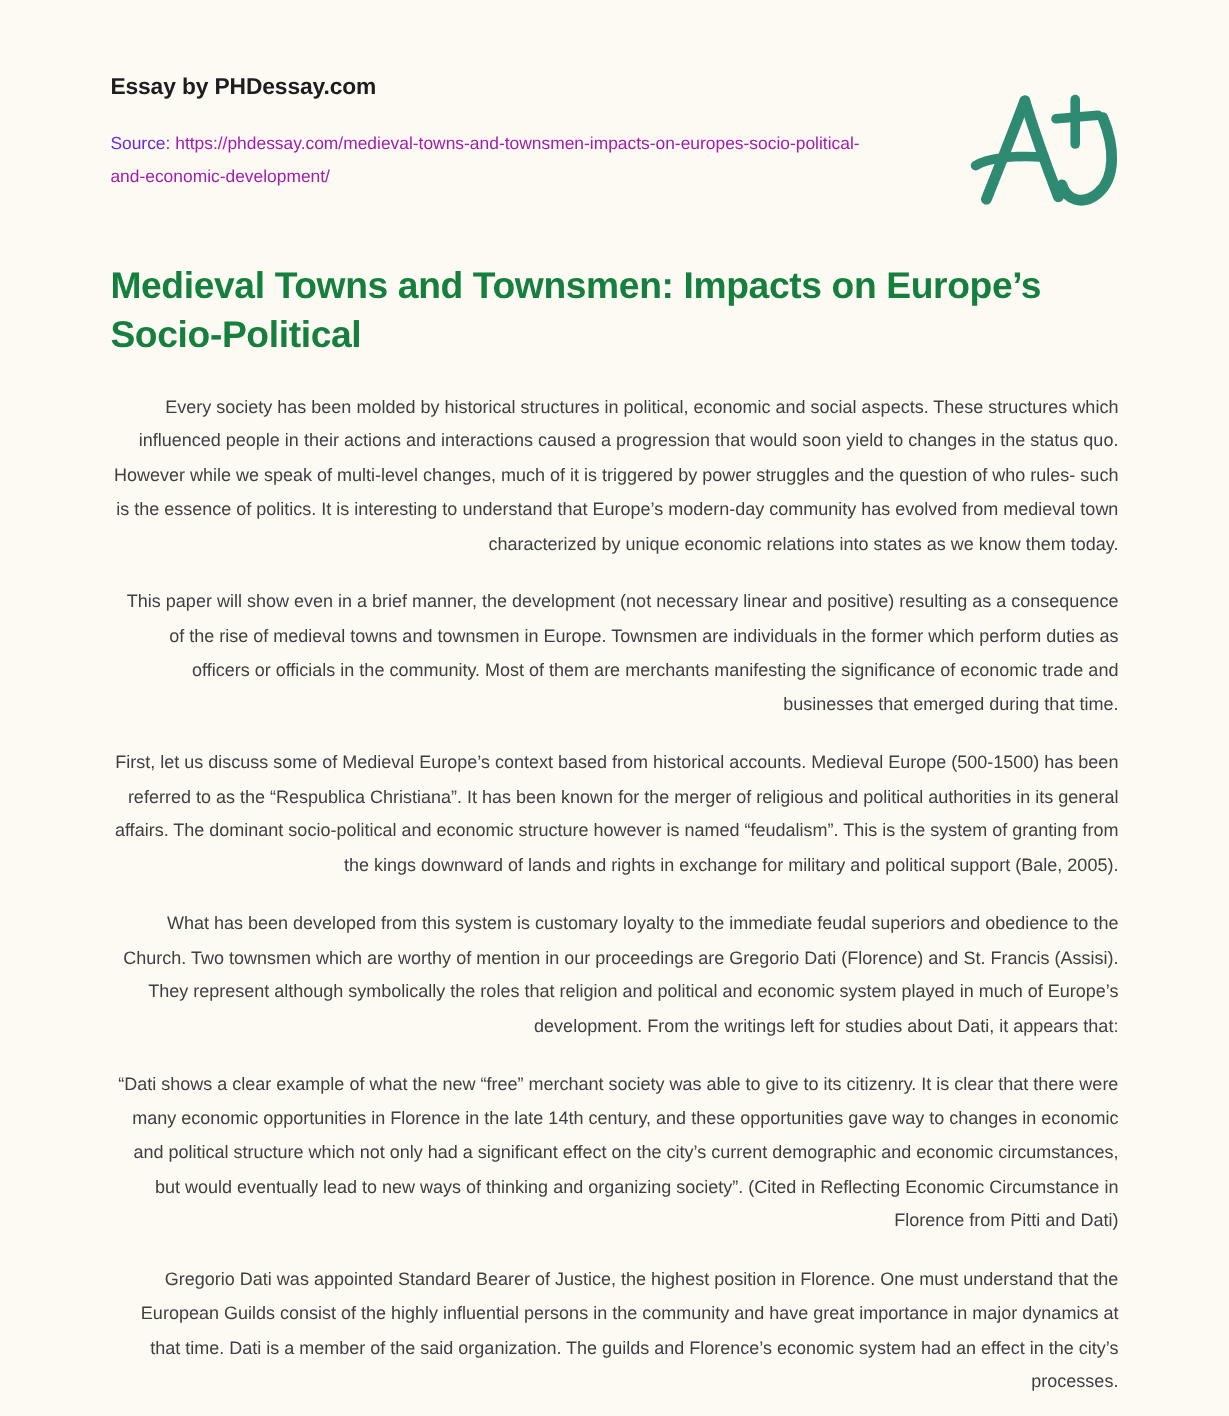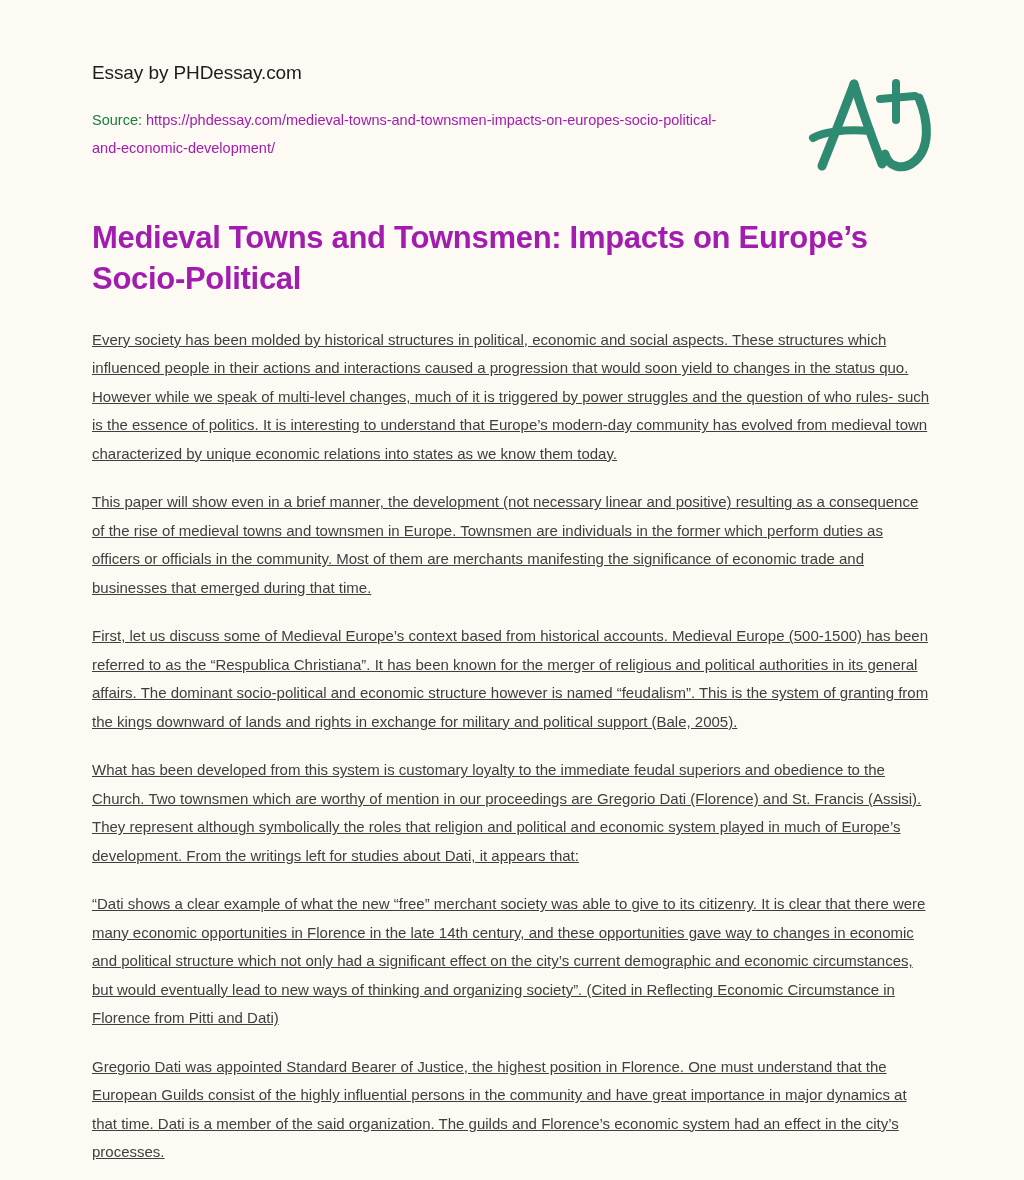--- a/index.html
+++ b/index.html
@@ -21,70 +21,69 @@
     padding: 0 92px;
     position: relative;
   }
   
   .header {
     position: relative;
     padding-top: 62px;
   }
   .brand-line {
     font-size: 19px;
-    font-weight: normal;
+    font-weight: bold;
     color: #1d1d1d;
     letter-spacing: -0.1px;
     line-height: 1.2;
   }
   .source-block {
     margin-top: 21px;
     font-size: 14.5px;
     line-height: 28px;
     max-width: 640px;
     color: #6f6f6f;
   }
   .source-label {
-    color: #15803d;
+    color: #6d28d9;
   }
   .source-url {
     color: #a21caf;
     text-decoration: none;
     word-break: break-word;
   }
   .logo {
     position: absolute;
     top: 68px;
     right: -14px;
     width: 150px;
     height: 112px;
   }
   
   .doc-title {
     margin: 0;
     padding-top: 55px;
     font-size: 31px;
     line-height: 41px;
     font-weight: bold;
-    color: #a21caf;
+    color: #15803d;
     letter-spacing: -0.3px;
     max-width: 800px;
   }
   
   .body-copy {
     padding-top: 27px;
   }
   .body-copy p {
     margin: 0 0 20px 0;
     font-size: 15px;
     line-height: 28.5px;
     color: #3f3f3f;
     max-width: 845px;
-    text-align: left;
-    text-decoration: underline;
+    text-align: right;
   }
 </style>
 </head>
 <body>
 
 <div class="page">
 
   <div class="header">
 
     <div class="brand-line">Essay by PHDessay.com</div>

